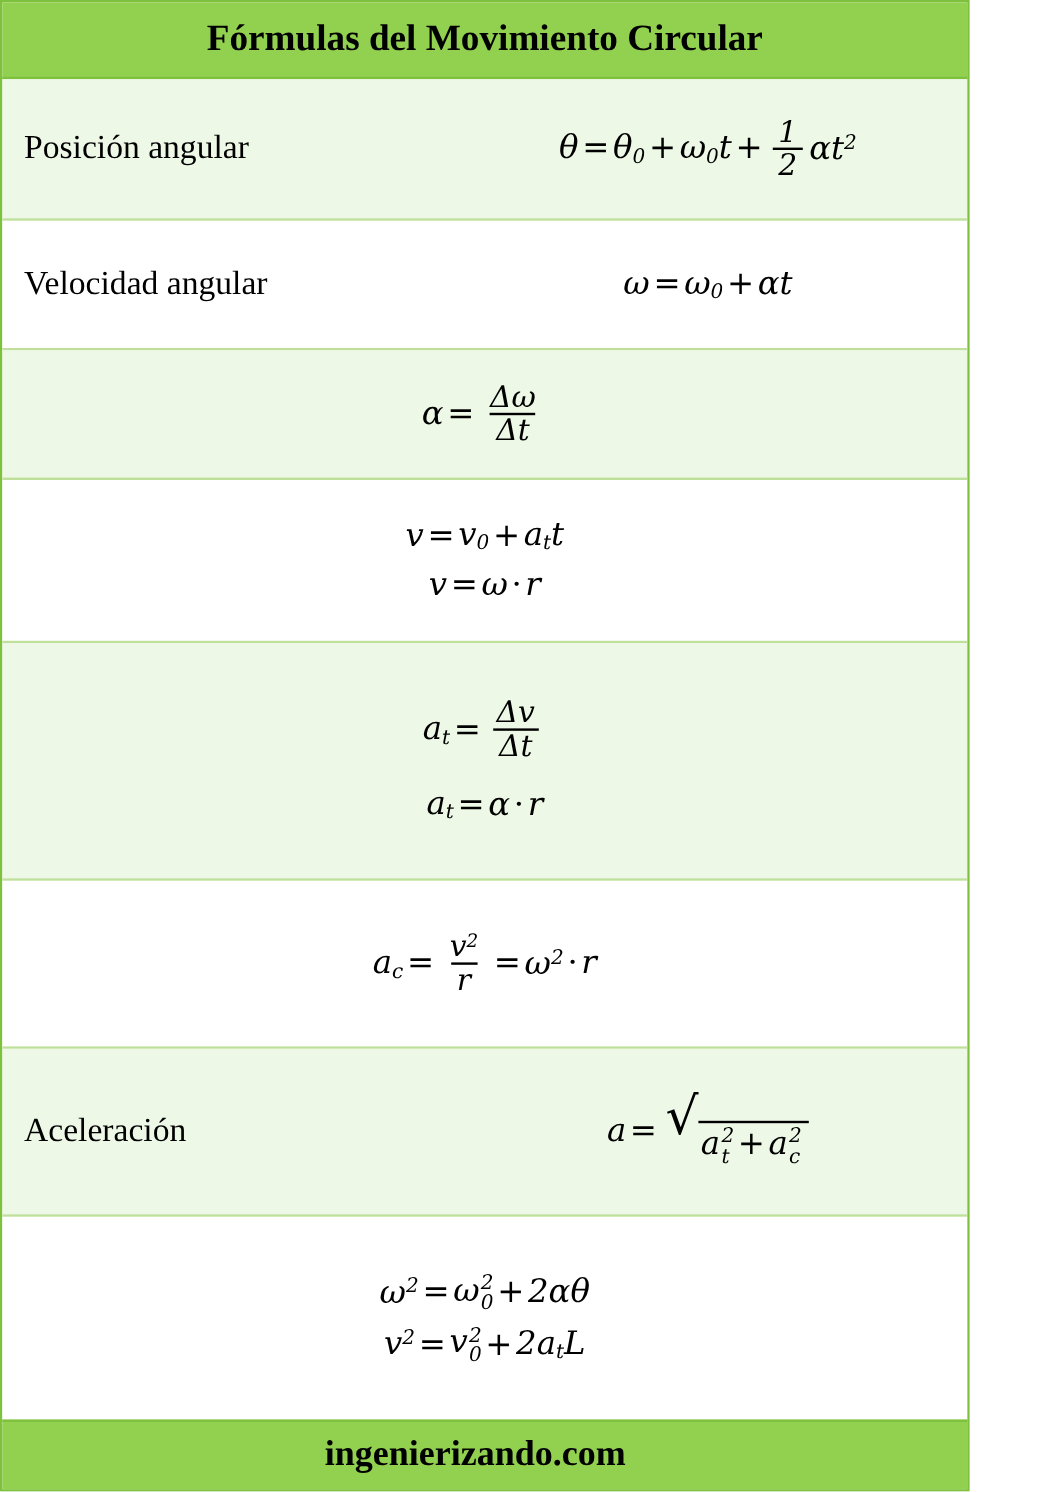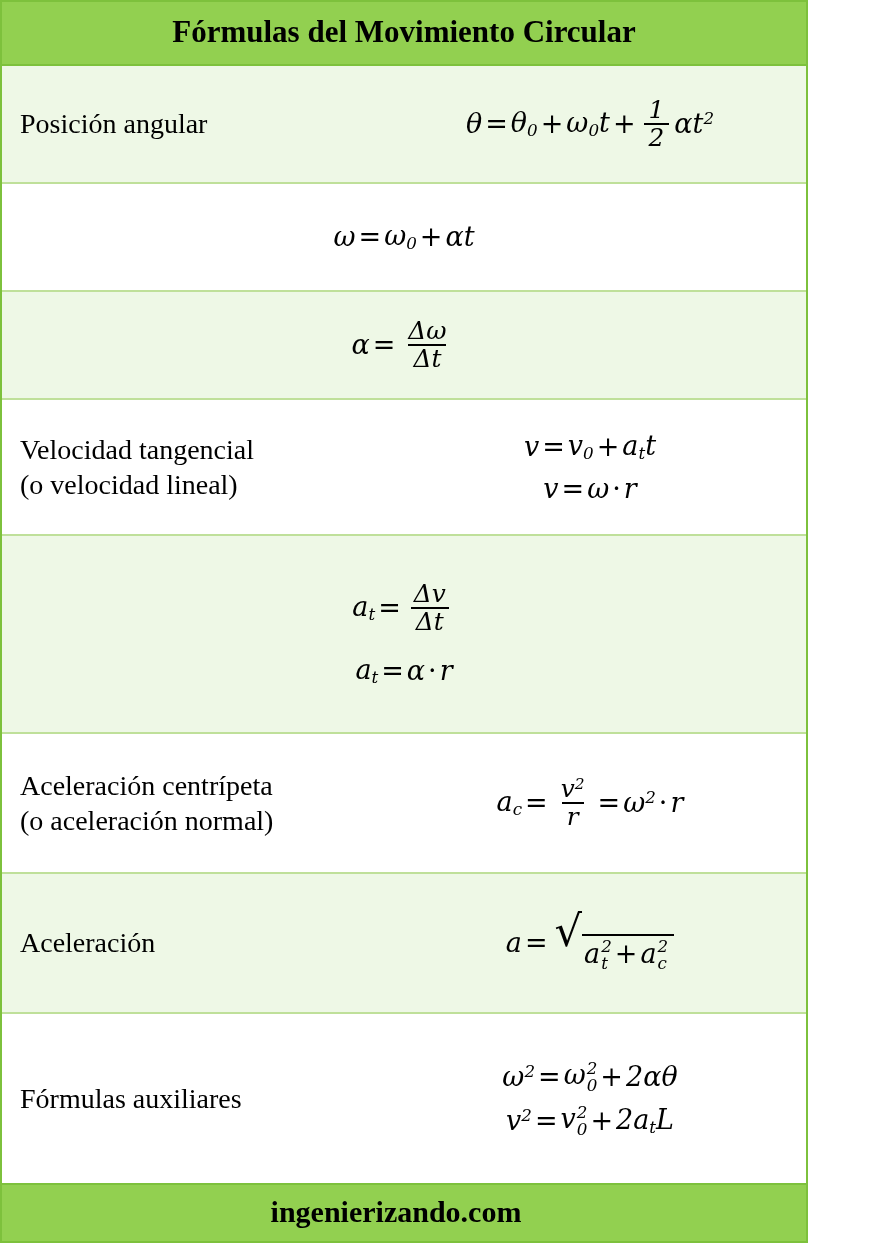--- a/index.html
+++ b/index.html
@@ -157,20 +157,23 @@
           <span class="frac">
               <span class="num">1</span>
               <span class="den">2</span>
             </span>
           <span>αt<sup>2</sup></span>
         </div>
       </div>
     </div>
 
     <div class="row shade-white" style="flex:0 0 108px">
+      <div class="cell-label">
+        <span class="lbl">Velocidad angular</span>
+      </div>
       <div class="cell-formula">
         <div class="eq">
           <span>ω</span>
             <span class="op">=</span>
             <span>ω<sub>0</sub></span>
             <span class="op">+</span>
             <span>αt</span>
         </div>
       </div>
     </div>
@@ -182,24 +185,20 @@
             <span class="op">=</span>
           <span class="frac">
               <span class="num">Δω</span>
               <span class="den">Δt</span>
             </span>
         </div>
       </div>
     </div>
 
     <div class="row shade-white" style="flex:0 0 136px">
-      <div class="cell-label">
-        <span class="lbl">Velocidad tangencial
-(o velocidad lineal)</span>
-      </div>
       <div class="cell-formula">
         <div class="eq">
           <span>v</span>
             <span class="op">=</span>
             <span>v<sub>0</sub></span>
             <span class="op">+</span>
             <span>a<sub>t</sub>t</span>
         </div>
         <div class="eq">
           <span>v</span>
@@ -225,24 +224,20 @@
           <span>a<sub>t</sub></span>
             <span class="op">=</span>
             <span>α</span>
             <span class="op">·</span>
             <span>r</span>
         </div>
       </div>
     </div>
 
     <div class="row shade-white" style="flex:0 0 140px">
-      <div class="cell-label">
-        <span class="lbl">Aceleración centrípeta
-(o aceleración normal)</span>
-      </div>
       <div class="cell-formula">
         <div class="eq">
           <span>a<sub>c</sub></span>
             <span class="op">=</span>
           <span class="frac">
               <span class="num">v<sup>2</sup></span>
               <span class="den">r</span>
             </span>
           <span class="op">=</span>
             <span>ω<sup>2</sup></span>
@@ -268,23 +263,20 @@
                 </span><span class="op">+</span>a<span class="subsup">
                   <span class="s-top">2</span>
                   <span class="s-bot">c</span>
                 </span></span>
           </span>
         </div>
       </div>
     </div>
 
     <div class="row shade-white" style="flex:1 1 auto; border-bottom:none">
-      <div class="cell-label">
-        <span class="lbl">Fórmulas auxiliares</span>
-      </div>
       <div class="cell-formula">
         <div class="eq">
           <span>ω<sup>2</sup></span>
             <span class="op">=</span>
             <span>ω<span class="subsup">
                 <span class="s-top">2</span>
                 <span class="s-bot">0</span>
               </span></span>
             <span class="op">+</span>
             <span>2αθ</span>

